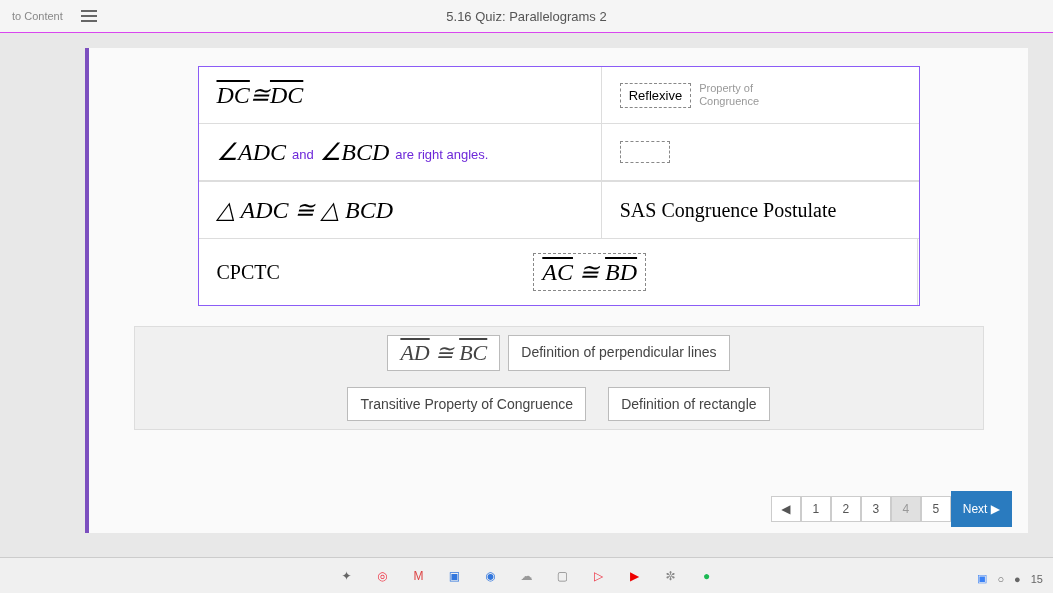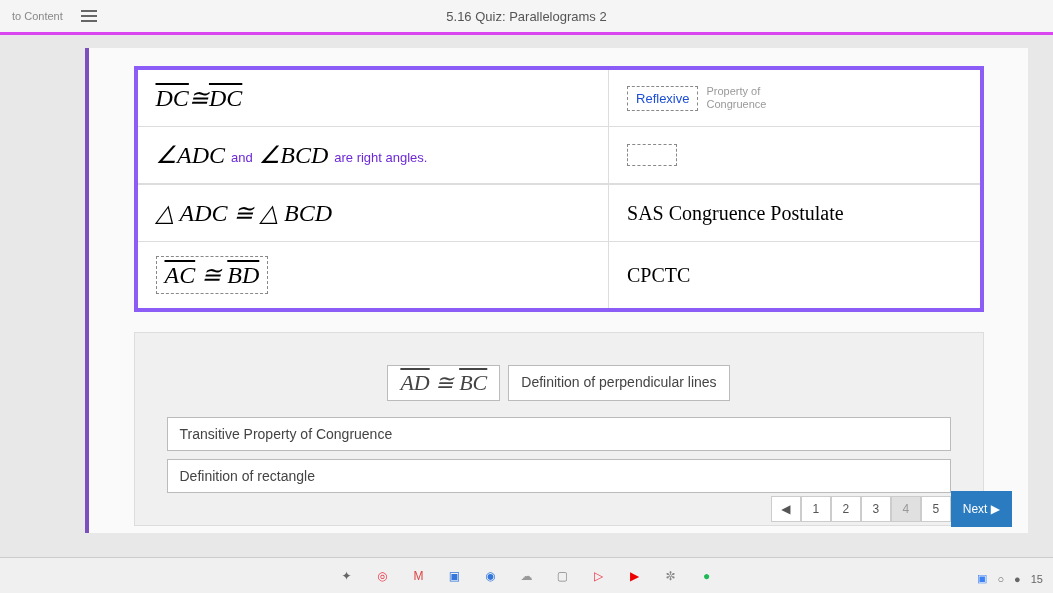--- a/index.html
+++ b/index.html
@@ -1,35 +1,35 @@
 <!DOCTYPE html>
 <html><head>
 <meta charset="utf-8">
 <style>
 *{margin:0;padding:0;box-sizing:border-box}
 body{font-family:Arial,Helvetica,sans-serif;width:1053px;height:593px;background:#e8e8e8;overflow:hidden;position:relative}
-.topbar{height:32px;background:#f5f5f5;display:flex;align-items:center;padding:16px 12px;border-bottom:3px solid #d946ef;position:relative}
+.topbar{height:32px;background:#f5f5f5;display:flex;align-items:center;padding:16px 12px;border-bottom:1px solid #d946ef;position:relative}
 .skip{font-size:11px;color:#888;margin-right:12px}
 .hamb{display:flex;flex-direction:column;gap:3px;padding:6px;cursor:pointer}
 .hamb span{width:16px;height:2px;background:#666}
 .title{position:absolute;left:50%;transform:translateX(-50%);font-size:13px;color:#555}
 .stage{position:absolute;left:85px;top:48px;right:25px;bottom:60px;background:#fafafa;border-left:4px solid #7c4fbf}
-.proof{width:850px;margin:18px auto 16px;background:#fff;border:4px solid #8b5cf6}
+.proof{width:722px;margin:18px auto 16px;background:#fff;border:1px solid #8b5cf6}
 .row{display:flex;border-bottom:1px solid #ddd}
 .row:last-child{border-bottom:none}
 .cell{padding:14px 18px;display:flex;align-items:center;flex-wrap:wrap}
 .cell.l{width:56%;border-right:1px solid #ddd;font-size:24px;font-family:'Times New Roman',serif;font-style:italic}
 .cell.r{width:44%;font-size:20px;font-family:'Times New Roman',serif}
 .cell.r.sm{font-size:14px;font-family:Arial,sans-serif;color:#555}
 .ov{text-decoration:overline}
 .sub{font-size:13px;font-family:Arial,sans-serif;font-style:normal;color:#6d28d9;margin:0 6px;align-self:flex-end;padding-bottom:4px}
 .dashbox{border:1.5px dashed #888;padding:4px 8px;display:inline-block}
-.dashbox.sm{font-size:13px;font-family:Arial,sans-serif;color:#1d4ed8}
+.dashbox.sm{font-size:13px;font-family:Arial,sans-serif;color:#000000}
 .ghost{font-size:11px;color:#999;margin-left:8px;line-height:1.2}
-.bank{width:850px;margin:20px auto 0;background:#f0f0f0;padding:32px;display:flex;flex-wrap:wrap;justify-content:flex-start;gap:8px;border:1px solid #ddd}
+.bank{width:850px;margin:20px auto 0;background:#f0f0f0;padding:8px;display:flex;flex-wrap:wrap;justify-content:flex-start;gap:8px;border:1px solid #ddd}
 .bank .opt{border:1px solid #bbb;padding:8px 12px;background:#fff;font-size:14px;color:#444;cursor:move}
 .bank .opt.m{font-family:'Times New Roman',serif;font-style:italic;font-size:22px;padding:4px 12px}
 .pager{position:absolute;right:16px;bottom:6px;display:flex;align-items:center;gap:0}
 .pbtn{width:30px;height:26px;background:#fff;border:1px solid #ccc;display:flex;align-items:center;justify-content:center;font-size:12px;color:#555;cursor:pointer}
 .pbtn.cur{background:#e0e0e0;color:#999}
 .pnext{height:36px;padding:0 12px;background:#2a7bbf;color:#fff;border:none;display:flex;align-items:center;font-size:12px;cursor:pointer}
 .taskbar{position:absolute;left:0;right:0;bottom:0;height:36px;background:#f0f0f0;border-top:1px solid #ccc;display:flex;align-items:center;justify-content:center;gap:16px}
 .ticon{width:20px;height:20px;border-radius:50%;display:flex;align-items:center;justify-content:center;font-size:12px}
 .tray{position:absolute;right:10px;bottom:8px;display:flex;align-items:center;gap:10px;font-size:11px;color:#666}
 .emptybox{width:50px;height:22px;border:1.5px dashed #888}
@@ -62,32 +62,32 @@
           <div class="emptybox"></div>
         </div>
       </div>
       <div class="row">
       </div>
       <div class="row">
         <div class="cell l">△ ADC ≅ △ BCD</div>
         <div class="cell r">SAS Congruence Postulate</div>
       </div>
       <div class="row">
+        <div class="cell r">CPCTC</div>
         <div class="cell l">
           <span class="dashbox"><span class="ov">AC</span> ≅ <span class="ov">BD</span></span>
         </div>
-        <div class="cell r">CPCTC</div>
       </div>
     </div>
   <div class="bank">
       <div style="display: flex; gap: 8px; justify-content: center; width: 100%;">
         <div class="opt m"><span class="ov">AD</span> ≅ <span class="ov">BC</span></div>
         <div class="opt">Definition of perpendicular lines</div>
       </div>
-      <div style="display: flex; gap: 8px; justify-content: center; width: 100%; margin-top: 8px; flex-direction: column;">
+      <div style="display: flex; gap: 22px; justify-content: center; width: 100%; margin-top: 8px;">
         <div class="opt">Transitive Property of Congruence</div>
         <div class="opt">Definition of rectangle</div>
       </div>
     </div>
   <div class="pager">
     <div class="pbtn">◀</div>
     <div style="display:flex">
         <div class="pbtn">1</div>
         <div class="pbtn">2</div>
         <div class="pbtn">3</div>

